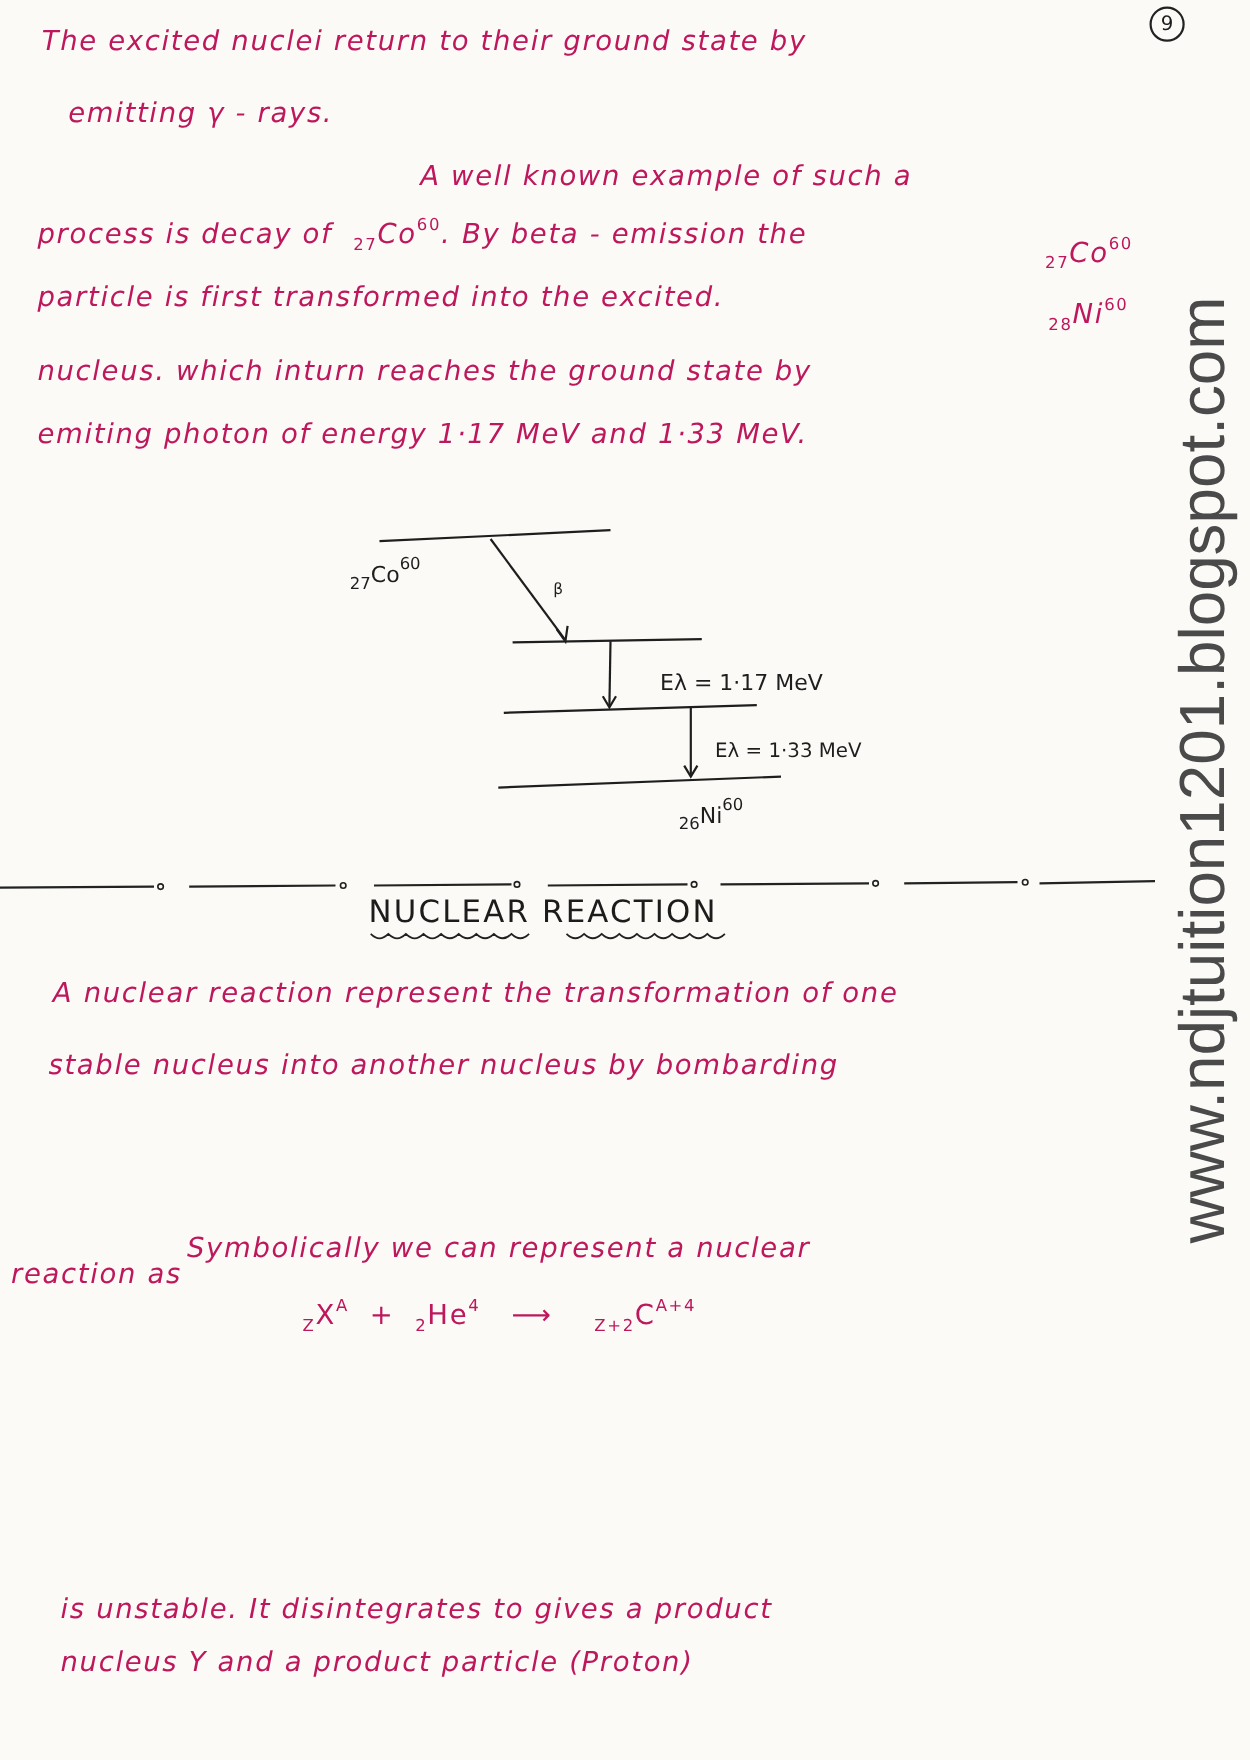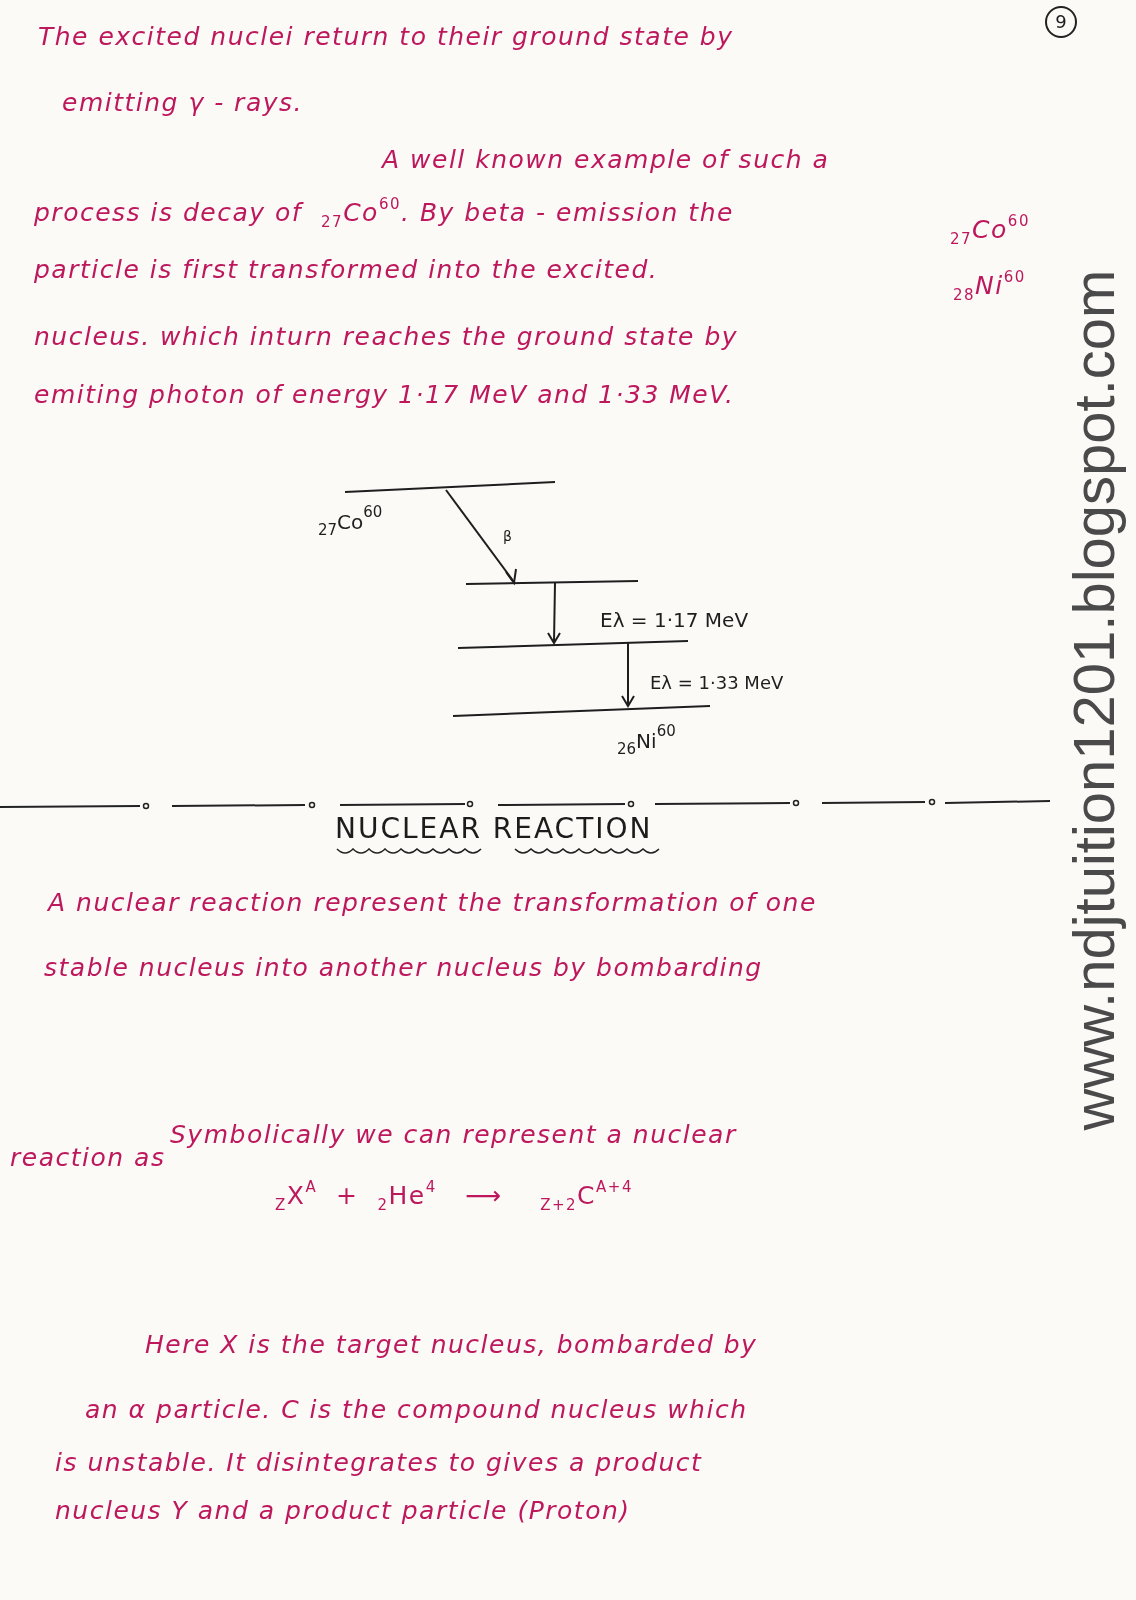--- a/index.html
+++ b/index.html
@@ -130,18 +130,16 @@
 
   <div class="hw" style="left:275px; top:1178px; font-style:normal;">
     <span><span class="sub">Z</span><span>X</span><span class="sup">A</span></span>
     &nbsp;<span>+</span>&nbsp;
     <span><span class="sub">2</span><span>He</span><span class="sup">4</span></span>
     &nbsp;&nbsp;<span>⟶</span>&nbsp;&nbsp;&nbsp;
     <span><span class="sub">Z+2</span><span>C</span><span class="sup">A+4</span></span>
   </div>
 
 
-  <div class="hw" style="left:145px; top:1330px;">Here X is the target nucleus, bombarded by</div>
-  <div class="hw" style="left:85px; top:1395px;">an α particle. C is the compound nucleus which</div>
   <div class="hw" style="left:55px; top:1448px;text-align:right;">is unstable. It disintegrates to gives a product</div>
   <div class="hw" style="left:55px; top:1496px;">nucleus Y and a product particle (Proton)</div>
 
 </div>
 
 </body></html>

